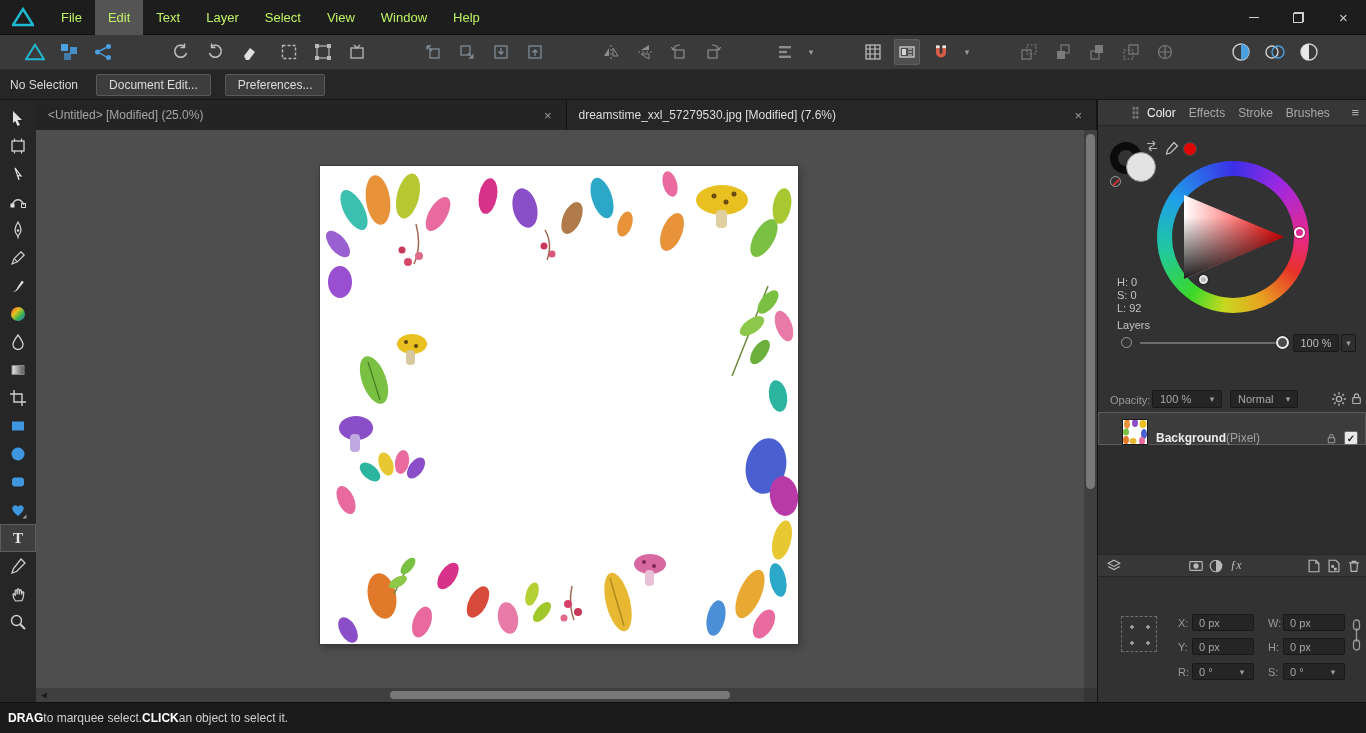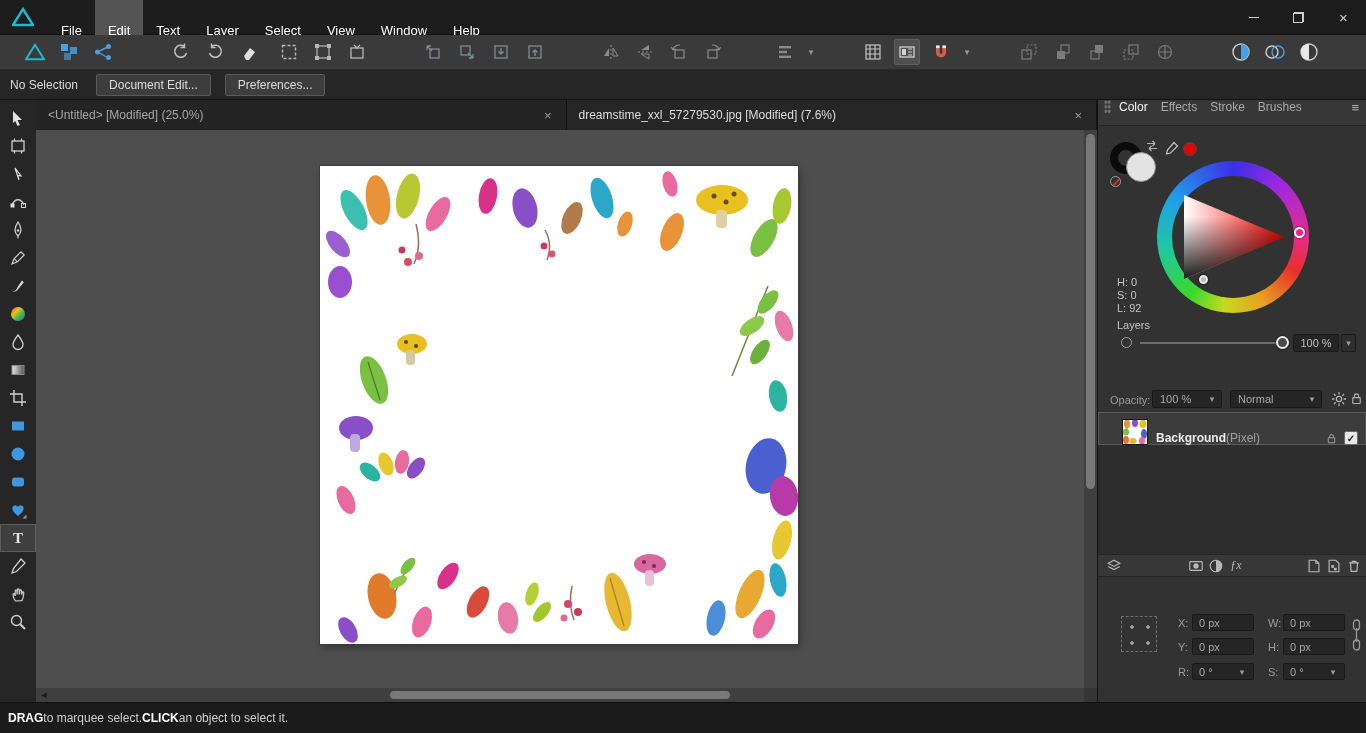--- a/index.html
+++ b/index.html
@@ -5,21 +5,21 @@
   html,body{margin:0;padding:0;background:#1c1c1c;}
   *{box-sizing:border-box;}
   .screen{position:relative;width:1366px;height:733px;overflow:hidden;
     font-family:"Liberation Sans",sans-serif;color:#d6d6d6;font-size:13px;background:#1c1c1c;}
   .abs{position:absolute;}
 
   
   .menubar{position:absolute;left:0;top:0;width:1366px;height:35px;background:#1d1d1d;
     display:flex;align-items:center;border-bottom:1px solid #111;}
   .app-logo{width:30px;height:28px;margin:0 10px 0 8px;display:flex;align-items:center;justify-content:center;}
-  .menu-item{padding:13px 13px;height:35px;line-height:35px;color:#ffffff;cursor:default;}
+  .menu-item{padding:0 13px;height:35px;line-height:35px;color:#bef264;cursor:default;}
   .menu-item.active{background:#545454;}
   .wc{margin-left:auto;display:flex;height:35px;}
   .wc-btn{width:45px;height:35px;display:flex;align-items:center;justify-content:center;color:#cfcfcf;}
   .ico-min{width:10px;height:1px;background:#cfcfcf;display:block;}
   .ico-max{position:relative;width:11px;height:11px;display:block;}
   .ico-max:before{content:"";position:absolute;right:0;top:0;width:8px;height:8px;border:1px solid #cfcfcf;}
   .ico-max:after{content:"";position:absolute;left:0;bottom:0;width:8px;height:8px;border:1px solid #cfcfcf;background:#1d1d1d;}
   .wc-close{font-size:15px;}
 
   
@@ -57,21 +57,21 @@
   .vscroll{position:absolute;left:1084px;top:130px;width:13px;height:558px;background:#3f3f3f;}
   .vthumb{position:absolute;left:2px;top:4px;width:9px;height:355px;background:#787878;border-radius:5px;}
   .hscroll{position:absolute;left:36px;top:688px;width:1048px;height:14px;background:#3f3f3f;display:flex;align-items:center;}
   .hs-arrow{width:16px;height:14px;display:flex;align-items:center;justify-content:center;color:#1a1a1a;font-size:9px;}
   .hthumb{position:absolute;left:354px;top:3px;width:340px;height:8px;background:#787878;border-radius:4px;}
   .scroll-corner{position:absolute;left:1084px;top:688px;width:13px;height:14px;background:#353535;}
 
   
   .rightpanel{position:absolute;left:1097px;top:100px;width:269px;height:602px;background:#323232;border-left:1px solid #141414;}
   .ptabs{position:absolute;left:0;width:269px;height:26px;background:#373737;border-bottom:1px solid #272727;
-    display:flex;font-size:12px;color:#a8a8a8;}
+    display:flex;align-items:center;font-size:12px;color:#a8a8a8;padding-left:28px;}
   .ptab{margin-right:13px;}
   .ptab.active{color:#f2f2f2;}
   .grip{width:7px;height:13px;margin:0 8px 0 6px;
     background-image:radial-gradient(#7a7a7a 1px,transparent 1.6px);background-size:3.5px 4.5px;}
   .pmenu{margin-left:auto;margin-right:8px;color:#b2b2b2;font-size:13px;}
 
   
   .stroke-ring{position:absolute;left:1110px;top:142px;width:32px;height:32px;border:8px solid #0b0b0b;border-radius:50%;}
   .fill-circ{position:absolute;left:1126px;top:152px;width:30px;height:30px;background:#e3e3e3;border:1px solid #8d8d8d;border-radius:50%;}
   .none-sw{position:absolute;left:1110px;top:176px;width:11px;height:11px;border:1px solid #a0a0a0;border-radius:50%;overflow:hidden;}
@@ -635,21 +635,21 @@
   <div class="op-val">100 %</div>
   <div class="op-dd">
       <span class="dd">▾</span>
     </div>
 
   <div class="abs" style="left:1110px;top:392px;"><span class="small-label">Opacity:</span></div>
   <div class="combo abs" style="left:1152px;top:390px;width:70px;">
     <span>100 %</span>
       <span class="dd">▾</span>
   </div>
-  <div class="combo abs" style="left:1230px;top:390px;width:92px;">
+  <div class="combo abs" style="left:1230px;top:390px;width:68px;">
     <span>Normal</span>
       <span class="dd">▾</span>
   </div>
   <div class="abs" style="left:1331px;top:391px;">
     <svg width="16" height="16" viewBox="0 0 16 16">
         <circle cx="8" cy="8" r="2.6" fill="none" stroke="#b0b0b0" stroke-width="1.3"></circle>
         <g stroke="#b0b0b0" stroke-width="1.3">
           <path d="M8 1 v2.4 M8 12.6 V15 M1 8 h2.4 M12.6 8 H15 M3 3 l1.7 1.7 M11.3 11.3 L13 13 M13 3 l-1.7 1.7 M4.7 11.3 L3 13"></path>
         </g>
       </svg>

